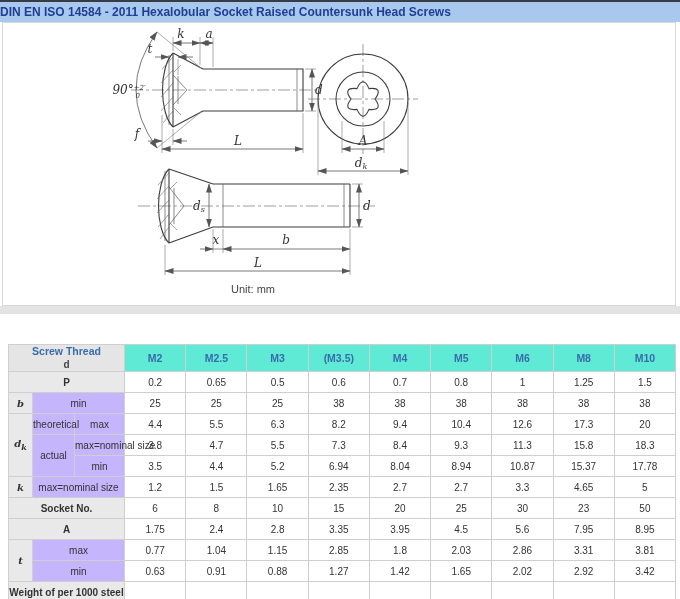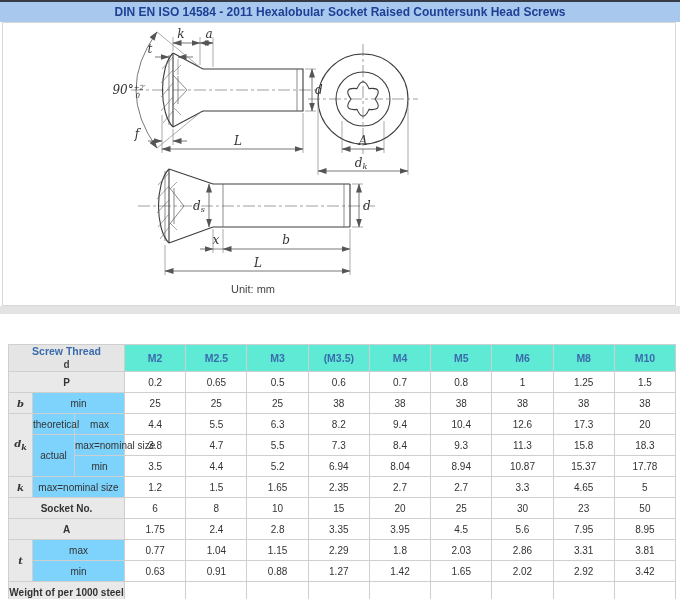--- a/index.html
+++ b/index.html
@@ -4,21 +4,21 @@
 <style>
   html,body{margin:0;padding:0;}
   body{
     width:680px;height:599px;overflow:hidden;position:relative;
     background:#ffffff;font-family:"Liberation Sans",sans-serif;
   }
   
   .titlebar{
     position:absolute;top:0;left:0;width:680px;height:22px;
     background:#a9c8ee;border-top:2px solid #363b45;box-sizing:border-box;
-    text-align:center;
+    text-align:left;
   }
   .titlebar span{
     font-size:12px;font-weight:bold;color:#1d3f94;line-height:19px;
   }
   
   .panel{
     position:absolute;top:22px;left:2px;width:672px;height:282px;
     background:#fff;border:1px solid #d8d8d8;
   }
   .grayband{
@@ -44,21 +44,21 @@
     border:1px solid #b5b5b5;
   }
   table.spec td{
     border:1px solid #cfcfcf;text-align:center;vertical-align:middle;
     padding:0;height:20px;font-size:10px;color:#333;white-space:nowrap;
   }
   tr.hdr td{height:26px;background:#5eead4;color:#3a6cad;font-weight:bold;font-size:10.5px;}
   td.corner{background:#e5e5e5 !important;color:#555;font-weight:normal;font-size:9px;line-height:1.2;}
   td.corner b{font-size:10px;color:#444;}
   td.sym{background:#e9e9e9;font-weight:bold;color:#222;font-size:11px;font-style:italic;font-family:"DejaVu Serif",serif;}
-  td.sub{background:#7dd3fc;color:#555;font-size:8.5px;}
+  td.sub{background:#c4b5fd;color:#555;font-size:8.5px;}
   td.lbl{background:#e9e9e9;font-weight:bold;color:#333;font-size:10.5px;}
   td.val{border-left:1px dotted #c9c9c9;border-right:1px dotted #c9c9c9;}
   sub.k{font-size:8px;}
 </style>
 </head>
 <body>
 
 <div class="titlebar">
   <span>DIN EN ISO 14584 - 2011 Hexalobular Socket Raised Countersunk Head Screws</span>
 </div>
@@ -332,21 +332,21 @@
       <td class="val">5.6</td>
       <td class="val">7.95</td>
       <td class="val">8.95</td>
     </tr>
     <tr>
       <td class="sym" rowspan="2">t</td>
       <td class="sub" colspan="2">max</td>
       <td class="val">0.77</td>
       <td class="val">1.04</td>
       <td class="val">1.15</td>
-      <td class="val">2.29</td>
+      <td class="val">2.85</td>
       <td class="val">1.8</td>
       <td class="val">2.03</td>
       <td class="val">2.86</td>
       <td class="val">3.31</td>
       <td class="val">3.81</td>
     </tr>
     <tr>
       <td class="sub" colspan="2">min</td>
       <td class="val">0.63</td>
       <td class="val">0.91</td>

